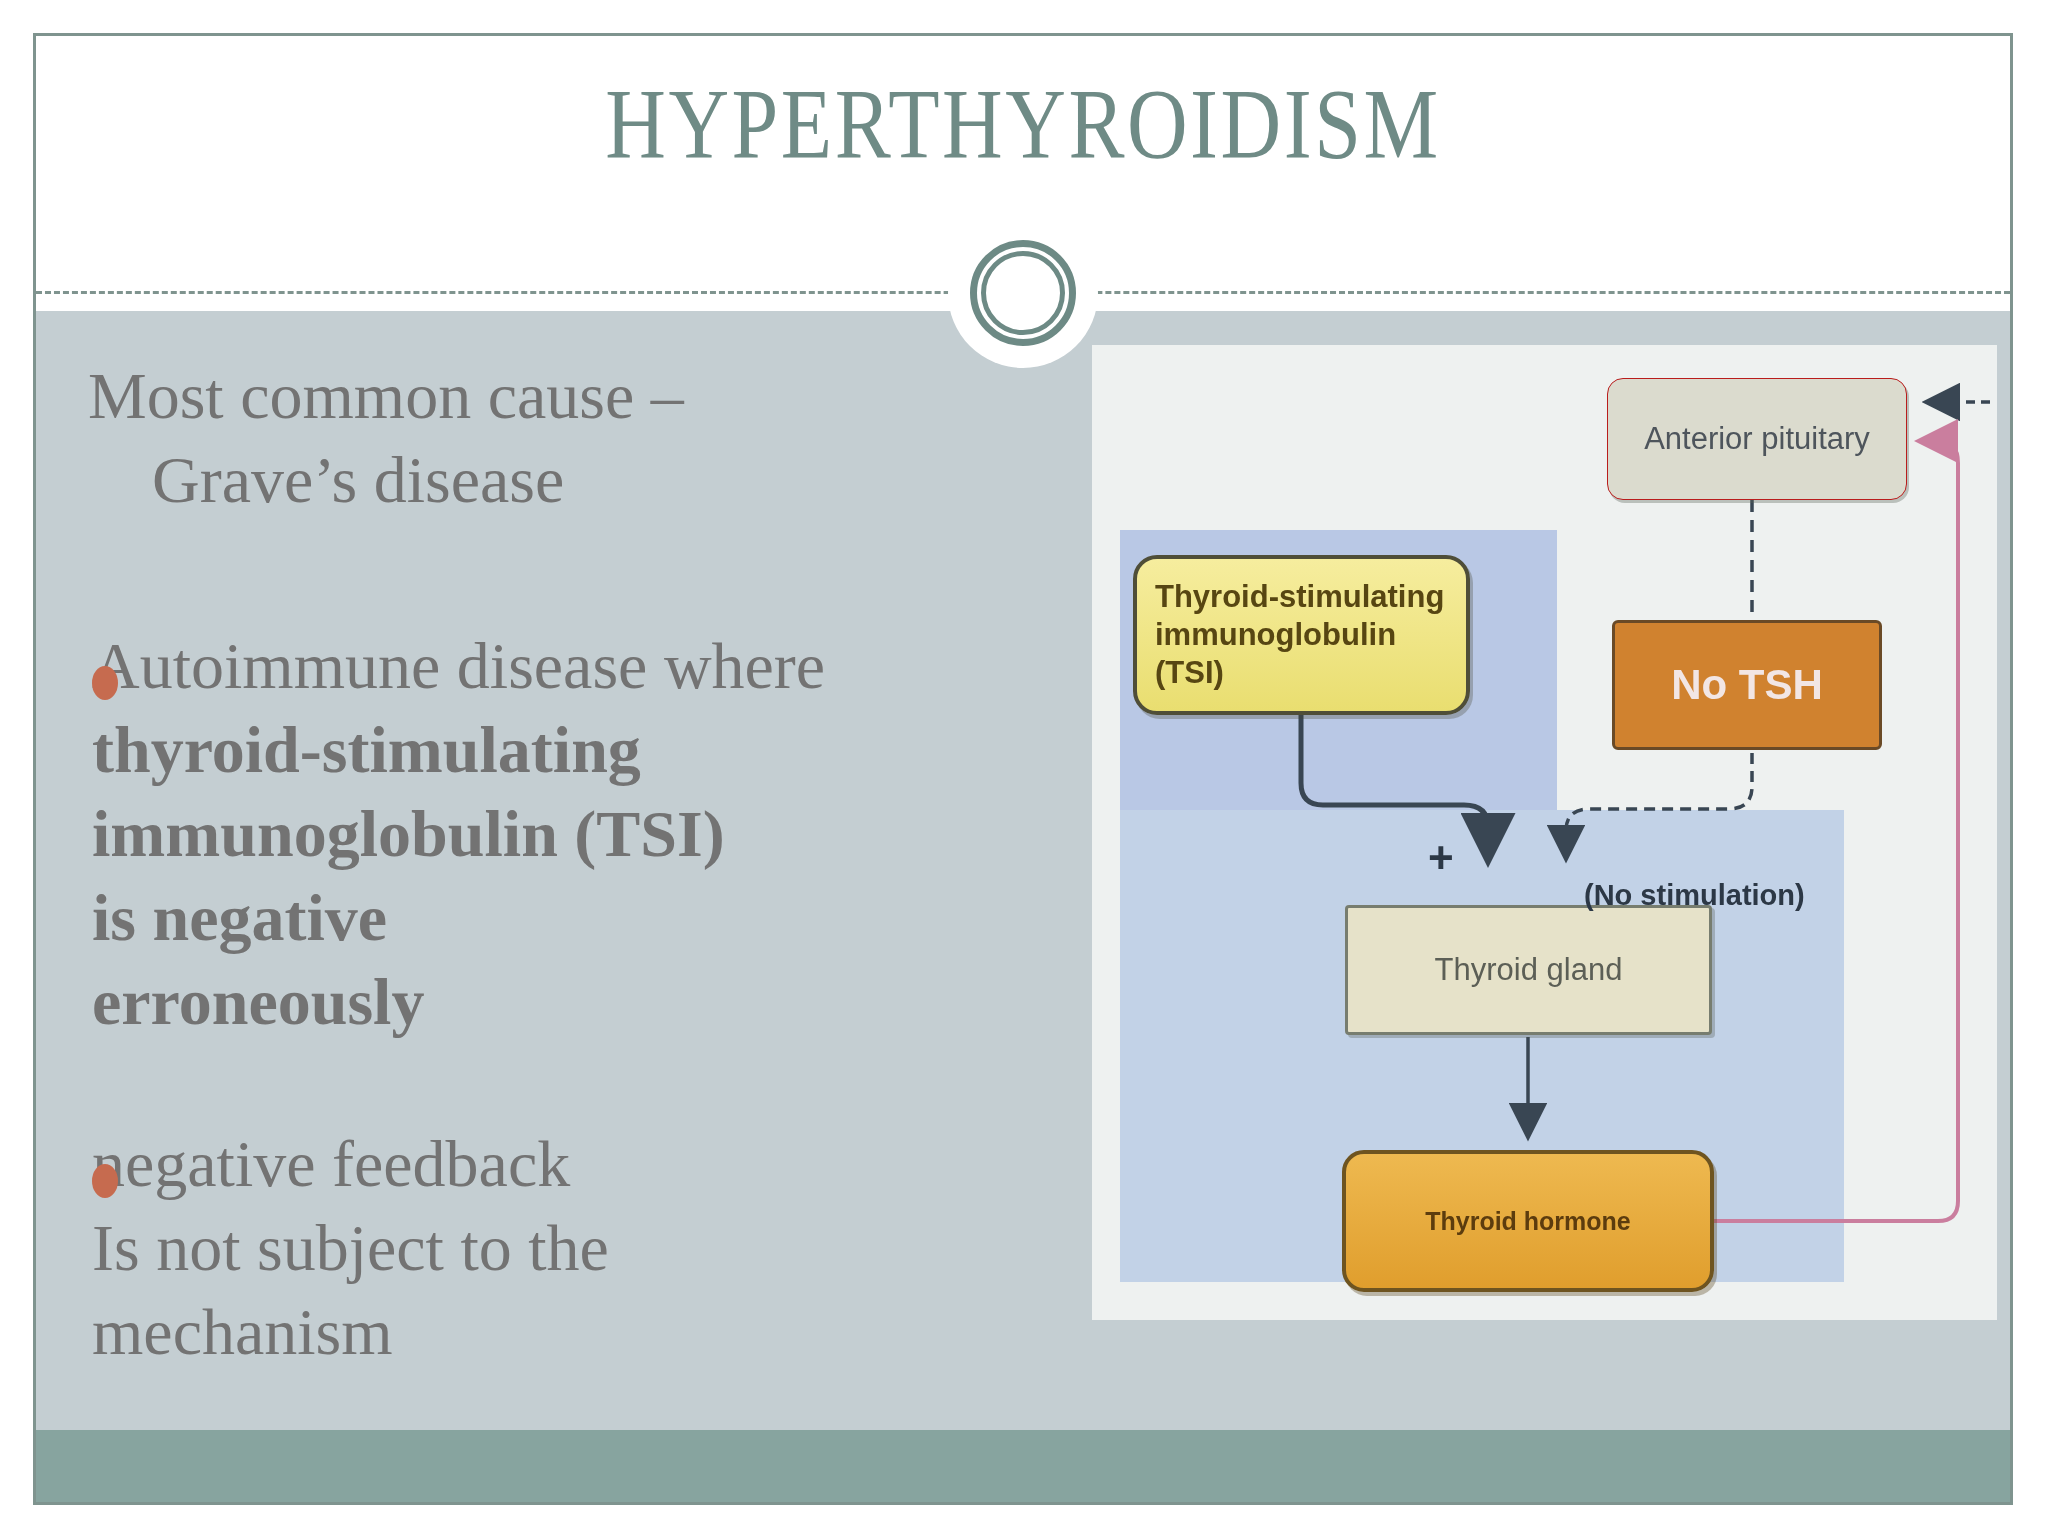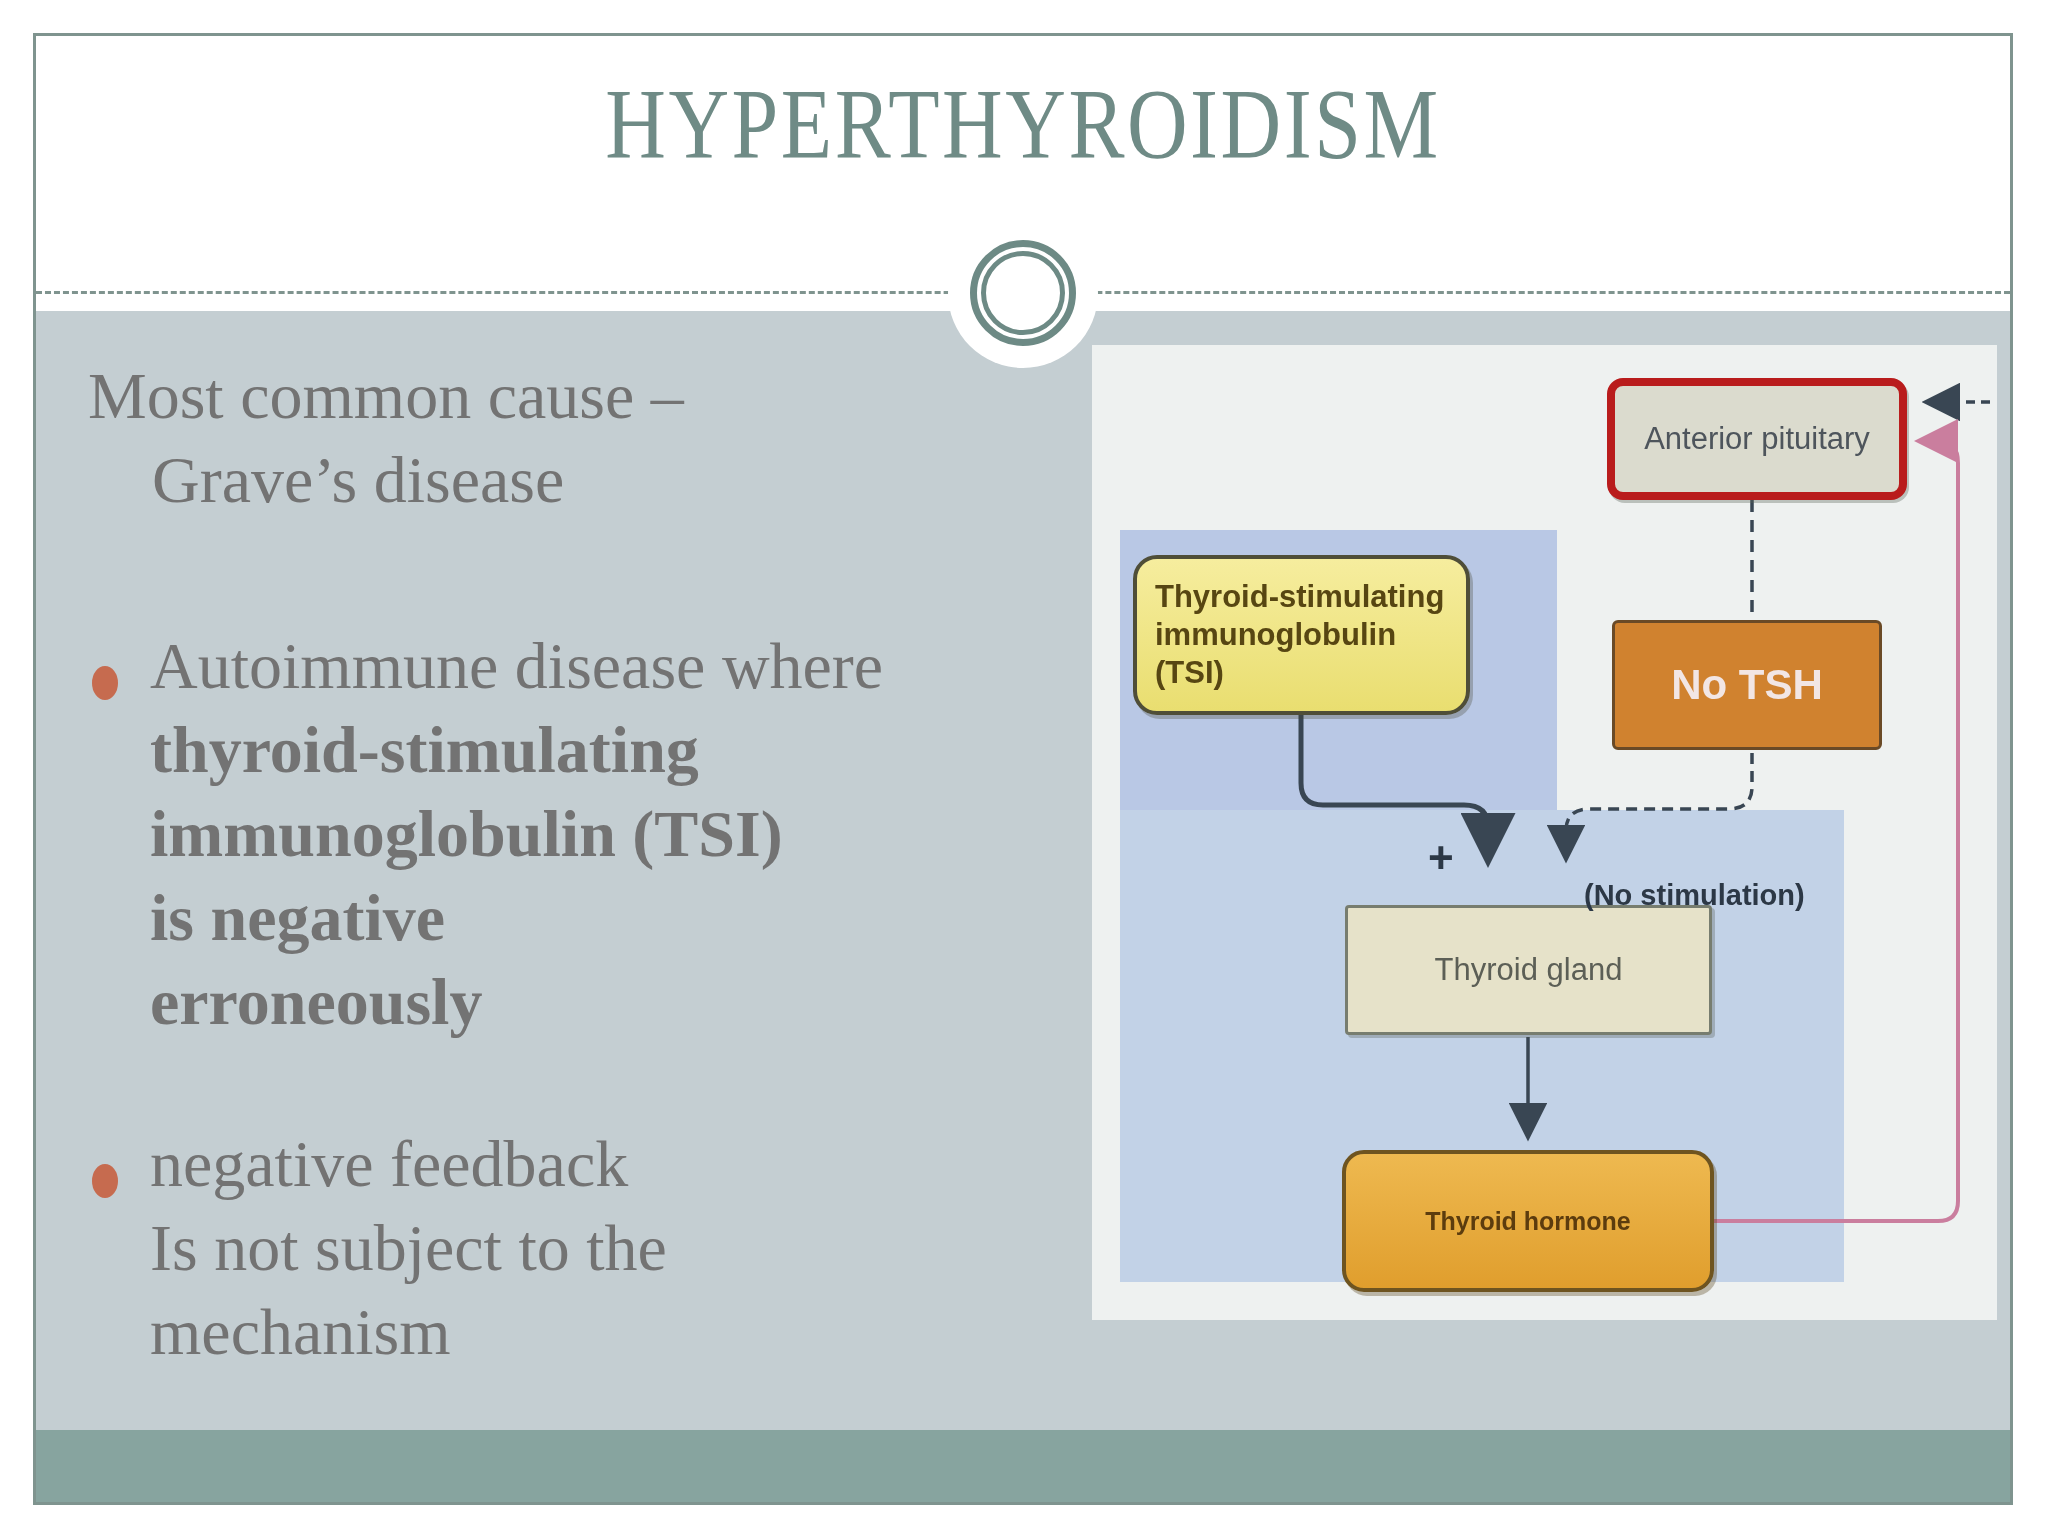--- a/index.html
+++ b/index.html
@@ -24,32 +24,32 @@
 
   
   .textline{font-size:66px;line-height:84px;color:#737373;white-space:nowrap;}
   .intro{position:absolute;left:52px;top:318px;z-index:1;}
   .intro .ind{margin-left:64px;}
   .bullet{position:absolute;z-index:1;}
   .b1{left:56px;top:588px;}
   .b2{left:56px;top:1086px;}
   .dot{position:absolute;left:0;width:26px;height:34px;border-radius:50%;background:#c66b4f;}
   .b1 .dot{top:42px;} .b2 .dot{top:42px;}
-  .btext{margin-left:58px;}
+  .btext{}
   .bold{font-weight:bold;}
 
   
   .diagram{position:absolute;left:1056px;top:309px;width:905px;height:975px;background:#eef1f0;
            z-index:1;font-family:"Liberation Sans", sans-serif;}
   .panelA{position:absolute;left:28px;top:185px;width:437px;height:280px;background:#b9c8e5;z-index:0;}
   .panelB{position:absolute;left:28px;top:465px;width:724px;height:472px;background:#c2d2e7;z-index:0;}
   .connectors{position:absolute;left:0;top:0;z-index:1;}
   .dbox{position:absolute;box-sizing:border-box;display:flex;align-items:center;justify-content:center;
         text-align:center;z-index:2;}
-  .box-pit{left:515px;top:33px;width:300px;height:122px;background:#dbdbce;border:8px solid #b91c1c;
+  .box-pit{left:515px;top:33px;width:300px;height:122px;background:#dbdbce;border:1px solid #b91c1c;
            border-radius:16px;color:#4e555c;font-size:31px;box-shadow:2px 3px 0 rgba(90,100,90,.35);}
   .box-tsi{left:41px;top:210px;width:337px;height:160px;background:linear-gradient(#f6ed9e,#e9de70);
            border:4px solid #4f4e38;border-radius:24px;color:#574612;font-size:31px;font-weight:bold;
            justify-content:flex-start;text-align:left;padding-left:18px;line-height:38px;
            box-shadow:3px 4px 0 rgba(70,70,50,.3);}
   .box-notsh{left:520px;top:275px;width:270px;height:130px;background:#d0822f;border:3px solid #6a4a26;
              border-radius:6px;color:#f2e6e4;font-size:42px;font-weight:bold;}
   .box-gland{left:253px;top:560px;width:367px;height:130px;background:#e6e2c9;border:3px solid #777d6f;
              border-radius:4px;color:#5c5f56;font-size:31px;box-shadow:3px 3px 0 rgba(80,85,75,.3);}
   .box-horm{left:250px;top:805px;width:372px;height:142px;background:linear-gradient(#eeb950,#e09e2d);

